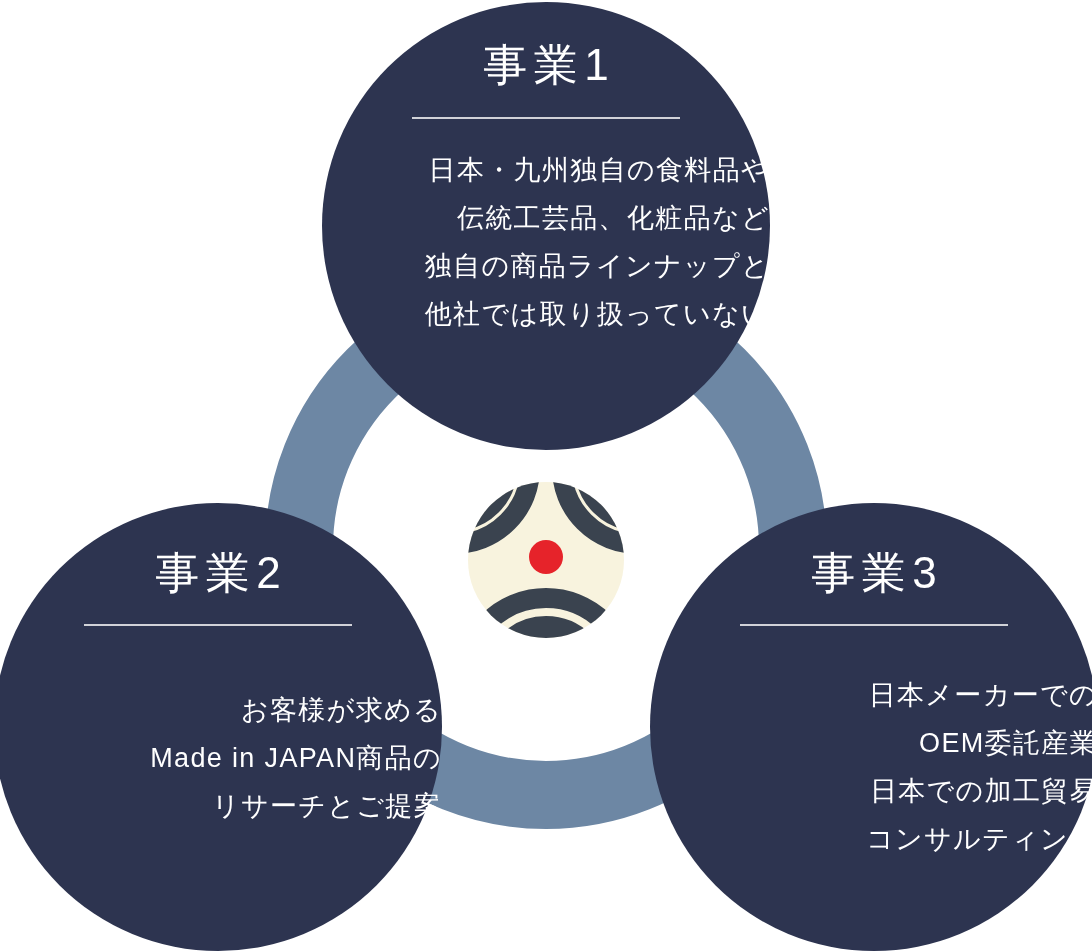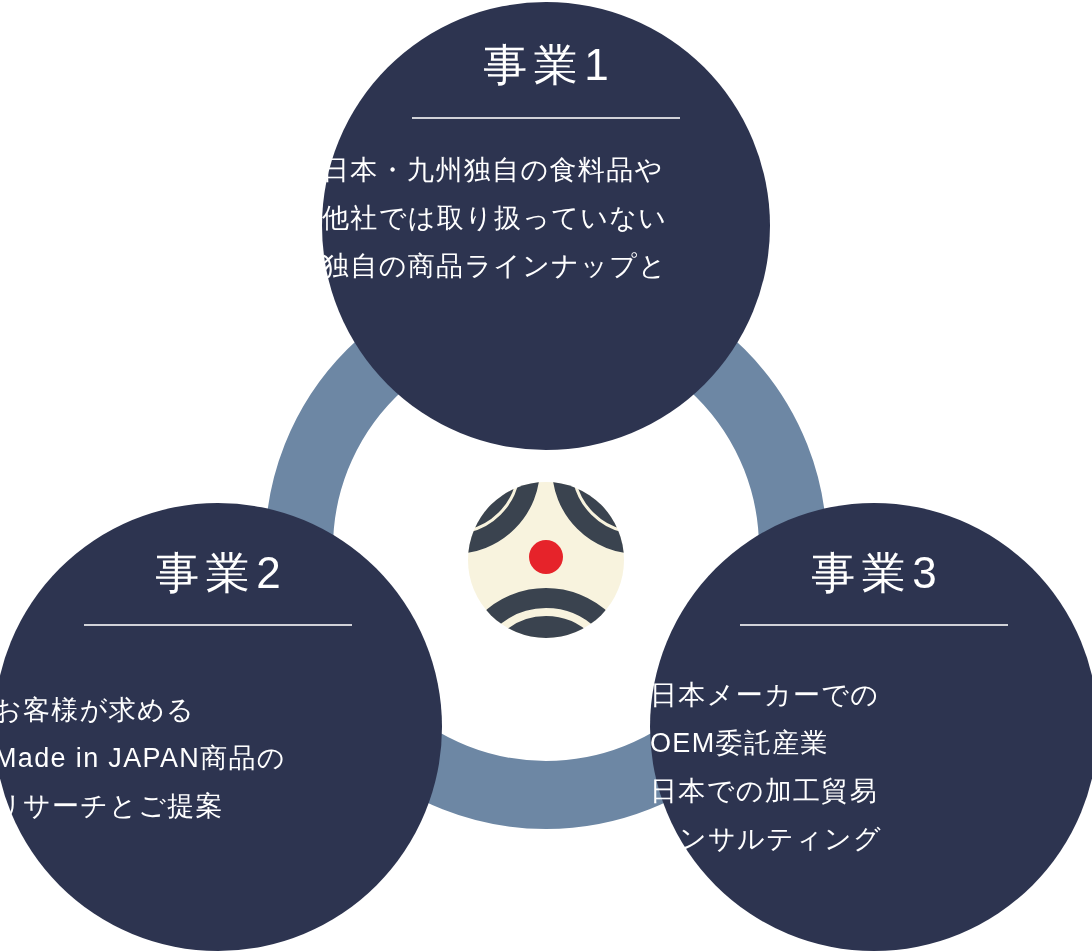--- a/index.html
+++ b/index.html
@@ -29,21 +29,21 @@
   }
   .c1 .biz-title{top:41px;}
   .c2 .biz-title,.c3 .biz-title{top:48px;}
   .biz-divider{
     position:absolute;left:50%;transform:translateX(-50%);
     width:268px;height:2px;background:rgba(255,255,255,0.78);
   }
   .c1 .biz-divider{top:115px;}
   .c2 .biz-divider,.c3 .biz-divider{top:121px;}
   .biz-body{
-    position:absolute;left:0;width:100%;text-align:left;
+    position:absolute;left:0;width:100%;text-align:right;
     font-size:27px;line-height:48px;font-weight:500;letter-spacing:0.05em;
   }
   .c1 .biz-body{top:144px;}
   .c2 .biz-body{top:183px;}
   .c3 .biz-body{top:168px;}
   .biz-body div{white-space:nowrap;}
   
   .logo{position:absolute;left:466px;top:480px;width:160px;height:160px;z-index:3;}
   .logo svg{display:block;width:160px;height:160px;}
 </style>
@@ -52,22 +52,23 @@
 
 <div class="stage">
 
   <div class="ring"></div>
 
   <div class="biz c1">
     <div class="biz-title">事業1</div>
     <div class="biz-divider"></div>
     <div class="biz-body">
       <div>日本・九州独自の食料品や</div>
+      <div>伝統工芸品、化粧品など</div>
+      <div>独自の商品ラインナップと</div>
       <div>他社では取り扱っていない</div>
-      <div>独自の商品ラインナップと</div>
     </div>
   </div>
 
   <div class="biz c2">
     <div class="biz-title">事業2</div>
     <div class="biz-divider"></div>
     <div class="biz-body">
       <div>お客様が求める</div>
       <div>Made in JAPAN商品の</div>
       <div>リサーチとご提案</div>

